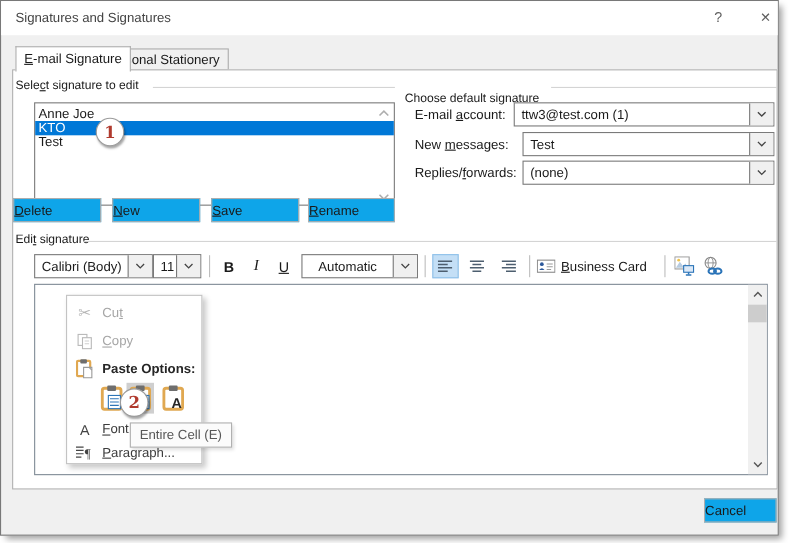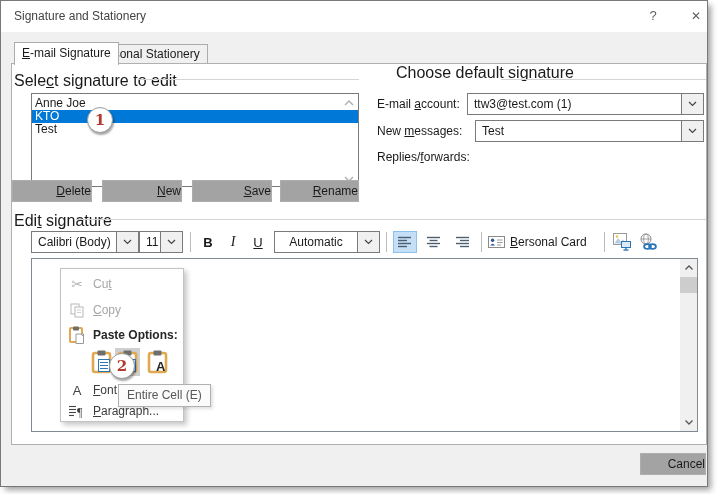--- a/index.html
+++ b/index.html
@@ -15,32 +15,32 @@
   .cap-help{left:641px;}
   .cap-close{left:684px;font-size:12px;}
   
   .tab{position:absolute;border:1px solid #acacac;box-sizing:border-box;text-align:center;}
   .tab-active{left:13px;top:41px;height:23px;padding:0 7px;line-height:21px;background:#fff;
               border-bottom:none;z-index:3;}
   .tab-inactive{left:86px;top:43px;height:20px;padding:0 7px;line-height:19px;background:#f0f0f0;}
   
   .panel{position:absolute;left:10px;top:62px;width:696px;height:382px;background:#ffffff;
          border:1px solid #b0b0b0;box-sizing:border-box;z-index:2;}
-  .grp-label{position:absolute;font-size:16px;color:#1a1a1a;white-space:nowrap;}
+  .grp-label{position:absolute;font-size:11px;color:#1a1a1a;white-space:nowrap;}
   .grp-line{position:absolute;height:1px;background:#d4d4d4;}
   .ak{text-decoration:underline;}
   
   .listbox{position:absolute;left:19px;top:29px;width:328px;height:94px;background:#fff;
            border:1px solid #7a7a7a;box-sizing:border-box;padding-top:3px;}
   .lrow{height:13px;line-height:13px;padding-left:3px;white-space:nowrap;}
   .lrow.sel{background:#0078d7;color:#fff;}
   .lb-chev{position:absolute;right:3px;width:12px;height:8px;}
   
-  .pbtn{position:absolute;height:22px;background:#a3a3a3;border:1px solid #adadad;box-sizing:border-box;
-        text-align:right;line-height:20px;font-size:12px;color:#1a1a1a;cursor:default;}
+  .pbtn{position:absolute;height:22px;background:#0ea5e9;border:1px solid #adadad;box-sizing:border-box;
+        text-align:left;line-height:20px;font-size:12px;color:#1a1a1a;cursor:default;}
   
   .combo{position:absolute;height:22px;background:#fff;border:1px solid #7a7a7a;box-sizing:border-box;}
   .combo .val{position:absolute;left:6px;right:24px;top:0;bottom:0;line-height:20px;white-space:nowrap;overflow:hidden;}
   .combo .val.center{text-align:center;left:2px;}
   .combo .arrow{position:absolute;right:0px;top:0px;bottom:0px;width:21px;background:#f0f0f0;
                 border-left:1px solid #7a7a7a;display:flex;align-items:center;justify-content:center;}
   .flabel{position:absolute;white-space:nowrap;}
   
   .tbtn{position:absolute;height:22px;display:flex;align-items:center;justify-content:center;
         box-sizing:border-box;cursor:default;}
@@ -79,21 +79,21 @@
   .cancelbtn{left:639px;top:452px;width:66px;}
   svg{display:block;}
 </style>
 </head>
 <body>
 
 <div class="stage">
   <div class="dialog">
 
     <div class="titlebar">
-      <span class="title">Signature and Stationery</span>
+      <span class="title">Signatures and Signatures</span>
       <span class="cap-btn cap-help">?</span>
       <span class="cap-btn cap-close">✕</span>
     </div>
 
     <div class="tab tab-active"><span><span></span><span class="ak">E</span><span>-mail Signature</span></span></div>
     <div class="tab tab-inactive"><span><span></span><span class="ak">P</span><span>ersonal Stationery</span></span></div>
 
     <div class="panel">
 
       <div class="grp-label" style="left:2px;top:8px;"><span>Sele</span><span class="ak">c</span><span>t signature to edit</span></div>
@@ -113,21 +113,21 @@
               <path d="M2 2 L6 6 L10 2" fill="none" stroke="#aeaeae" stroke-width="1.4"></path>
             </svg>
         </div>
       </div>
 
       <div class="pbtn" style="left:0px;top:116px;width:80px;"><span></span><span class="ak">D</span><span>elete</span></div>
       <div class="pbtn" style="left:90px;top:116px;width:80px;"><span></span><span class="ak">N</span><span>ew</span></div>
       <div class="pbtn" style="left:180px;top:116px;width:80px;"><span></span><span class="ak">S</span><span>ave</span></div>
       <div class="pbtn" style="left:268px;top:116px;width:79px;"><span></span><span class="ak">R</span><span>ename</span></div>
 
-      <div class="grp-label" style="left:356px;top:0;margin-left:28px;">Choose default signature</div>
+      <div class="grp-label" style="left:356px;top:20px;">Choose default signature</div>
       <div class="grp-line" style="left:489px;top:15px;width:205px;"></div>
 
       <div class="flabel" style="left:365px;top:33px;"><span>E-mail </span><span class="ak">a</span><span>ccount:</span></div>
       <div class="combo" style="left:455px;top:29px;width:237px;">
         <span class="val">ttw3@test.com (1)</span>
         <span class="arrow">
             <svg width="9" height="6" viewBox="0 0 9 6">
               <path d="M1 1 L4.5 4.5 L8 1" fill="none" stroke="#444" stroke-width="1.2"></path>
             </svg>
           </span>
@@ -137,20 +137,28 @@
       <div class="combo" style="left:463px;top:56px;width:229px;">
         <span class="val">Test</span>
         <span class="arrow">
             <svg width="9" height="6" viewBox="0 0 9 6">
               <path d="M1 1 L4.5 4.5 L8 1" fill="none" stroke="#444" stroke-width="1.2"></path>
             </svg>
           </span>
       </div>
 
       <div class="flabel" style="left:365px;top:86px;"><span>Replies/</span><span class="ak">f</span><span>orwards:</span></div>
+      <div class="combo" style="left:463px;top:82px;width:229px;">
+        <span class="val">(none)</span>
+        <span class="arrow">
+            <svg width="9" height="6" viewBox="0 0 9 6">
+              <path d="M1 1 L4.5 4.5 L8 1" fill="none" stroke="#444" stroke-width="1.2"></path>
+            </svg>
+          </span>
+      </div>
 
       <div class="grp-label" style="left:2px;top:148px;"><span>Edi</span><span class="ak">t</span><span> signature</span></div>
       <div class="grp-line" style="left:64px;top:155px;width:630px;"></div>
 
       <div class="combo" style="left:19px;top:167px;width:108px;">
         <span class="val">Calibri (Body)</span>
         <span class="arrow">
             <svg width="9" height="6" viewBox="0 0 9 6">
               <path d="M1 1 L4.5 4.5 L8 1" fill="none" stroke="#444" stroke-width="1.2"></path>
             </svg>
@@ -210,21 +218,21 @@
       <div class="tsep" style="left:469px;"></div>
       <div class="tbtn" style="left:476px;top:167px;width:112px;justify-content:flex-start;">
         <svg width="17" height="14" viewBox="0 0 17 14" style="margin-right:5px;">
             <rect x="0.5" y="1.5" width="16" height="11" fill="#fff" stroke="#8a8a8a"></rect>
             <circle cx="4.6" cy="5.2" r="1.7" fill="#2b579a"></circle>
             <path d="M2.2 10.5 Q4.6 7.2 7 10.5 Z" fill="#2b579a"></path>
             <line x1="9" y1="5" x2="14.5" y2="5" stroke="#9a9a9a"></line>
             <line x1="9" y1="7.5" x2="14.5" y2="7.5" stroke="#9a9a9a"></line>
             <line x1="9" y1="10" x2="13" y2="10" stroke="#9a9a9a"></line>
           </svg>
-        <span><span></span><span class="ak">B</span><span>ersonal Card</span></span>
+        <span><span></span><span class="ak">B</span><span>usiness Card</span></span>
       </div>
       <div class="tsep" style="left:592px;"></div>
       <div class="tbtn" style="left:598px;top:167px;width:24px;">
         <svg width="19" height="18" viewBox="0 0 19 18">
             <rect x="0.5" y="0.5" width="13" height="11" fill="#fff" stroke="#9a9a9a"></rect>
             <path d="M1.5 10.5 L5 5 L8 9 L10 6.5 L12.5 10.5 Z" fill="#b7cbe0"></path>
             <circle cx="4" cy="3.5" r="1.3" fill="#f0c24b"></circle>
             <rect x="8.5" y="8.5" width="9" height="6" fill="#dce9f7" stroke="#2b74b8"></rect>
             <line x1="13" y1="14.5" x2="13" y2="16.5" stroke="#2b74b8" stroke-width="1.4"></line>
             <line x1="10.5" y1="17" x2="15.5" y2="17" stroke="#2b74b8" stroke-width="1.4"></line>

